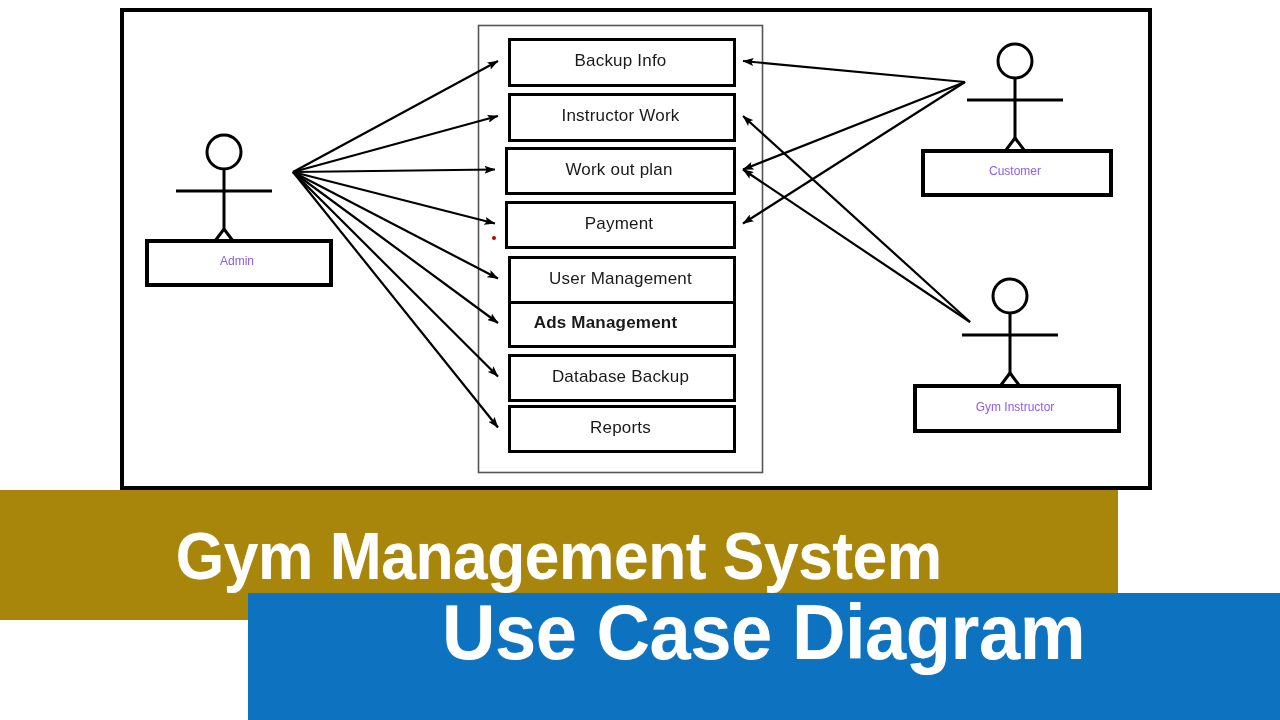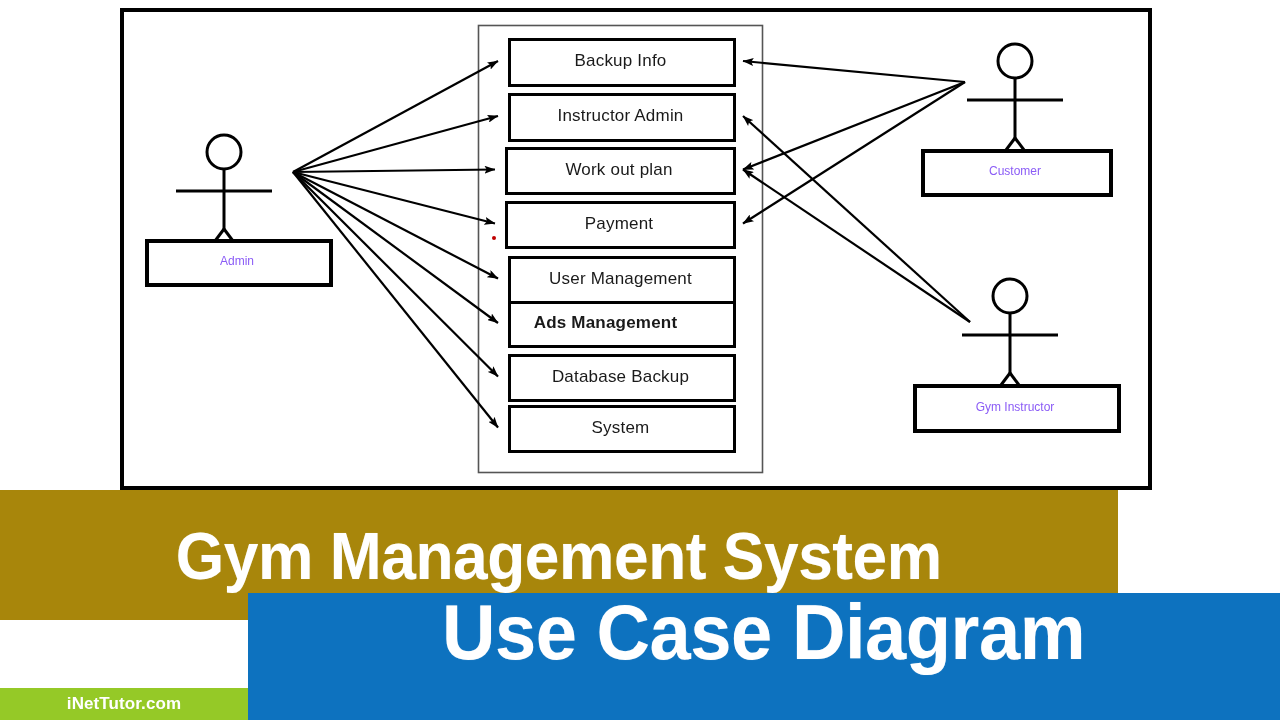--- a/index.html
+++ b/index.html
@@ -193,40 +193,37 @@
           </g>
           <rect x="915" y="386" width="204" height="45" fill="#ffffff" stroke="#000000" stroke-width="4"></rect>
         </g>
       <g id="svg-artifacts">
           <circle cx="494" cy="238" r="2" fill="#c00000"></circle>
         </g>
     </svg>
 
     <div id="uc-text-layer">
         <div class="uc-label" style="left: 508px; top: 38px; width: 225px; height: 46px;">Backup Info</div>
-        <div class="uc-label" style="left: 508px; top: 93px; width: 225px; height: 46px;">Instructor Admin</div>
+        <div class="uc-label" style="left: 508px; top: 93px; width: 225px; height: 46px;">Instructor Work</div>
         <div class="uc-label" style="left: 505px; top: 147px; width: 228px; height: 45px;">Work out plan</div>
         <div class="uc-label" style="left: 505px; top: 201px; width: 228px; height: 45px;">Payment</div>
         <div class="uc-label" style="left: 508px; top: 256px; width: 225px; height: 45px;">User Management</div>
         <div class="uc-label" style="left: 508px; top: 301px; width: 195px; height: 44px; font-weight: bold;">Ads Management</div>
         <div class="uc-label" style="left: 508px; top: 354px; width: 225px; height: 45px;">Database Backup</div>
-        <div class="uc-label" style="left: 508px; top: 405px; width: 225px; height: 45px;">System</div>
+        <div class="uc-label" style="left: 508px; top: 405px; width: 225px; height: 45px;">Reports</div>
       </div>
     <div id="actor-text-layer">
         <div class="actor-label" style="left: 145px; top: 239px; width: 184px; height: 44px;">Admin</div>
         <div class="actor-label" style="left: 921px; top: 149px; width: 188px; height: 44px;">Customer</div>
         <div class="actor-label" style="left: 913px; top: 384px; width: 204px; height: 45px; border-radius: 10px;">Gym Instructor</div>
       </div>
   </div>
 
   <div id="banner-gold">
     <span class="title-text">Gym Management System</span>
   </div>
 
   <div id="banner-blue">
     <span class="title-text">Use Case Diagram</span>
   </div>
 
-  <div id="watermark-bar">
-    <span class="wm-text">iNetTutor.com</span>
-  </div>
 
 </div>
 
 </body></html>

